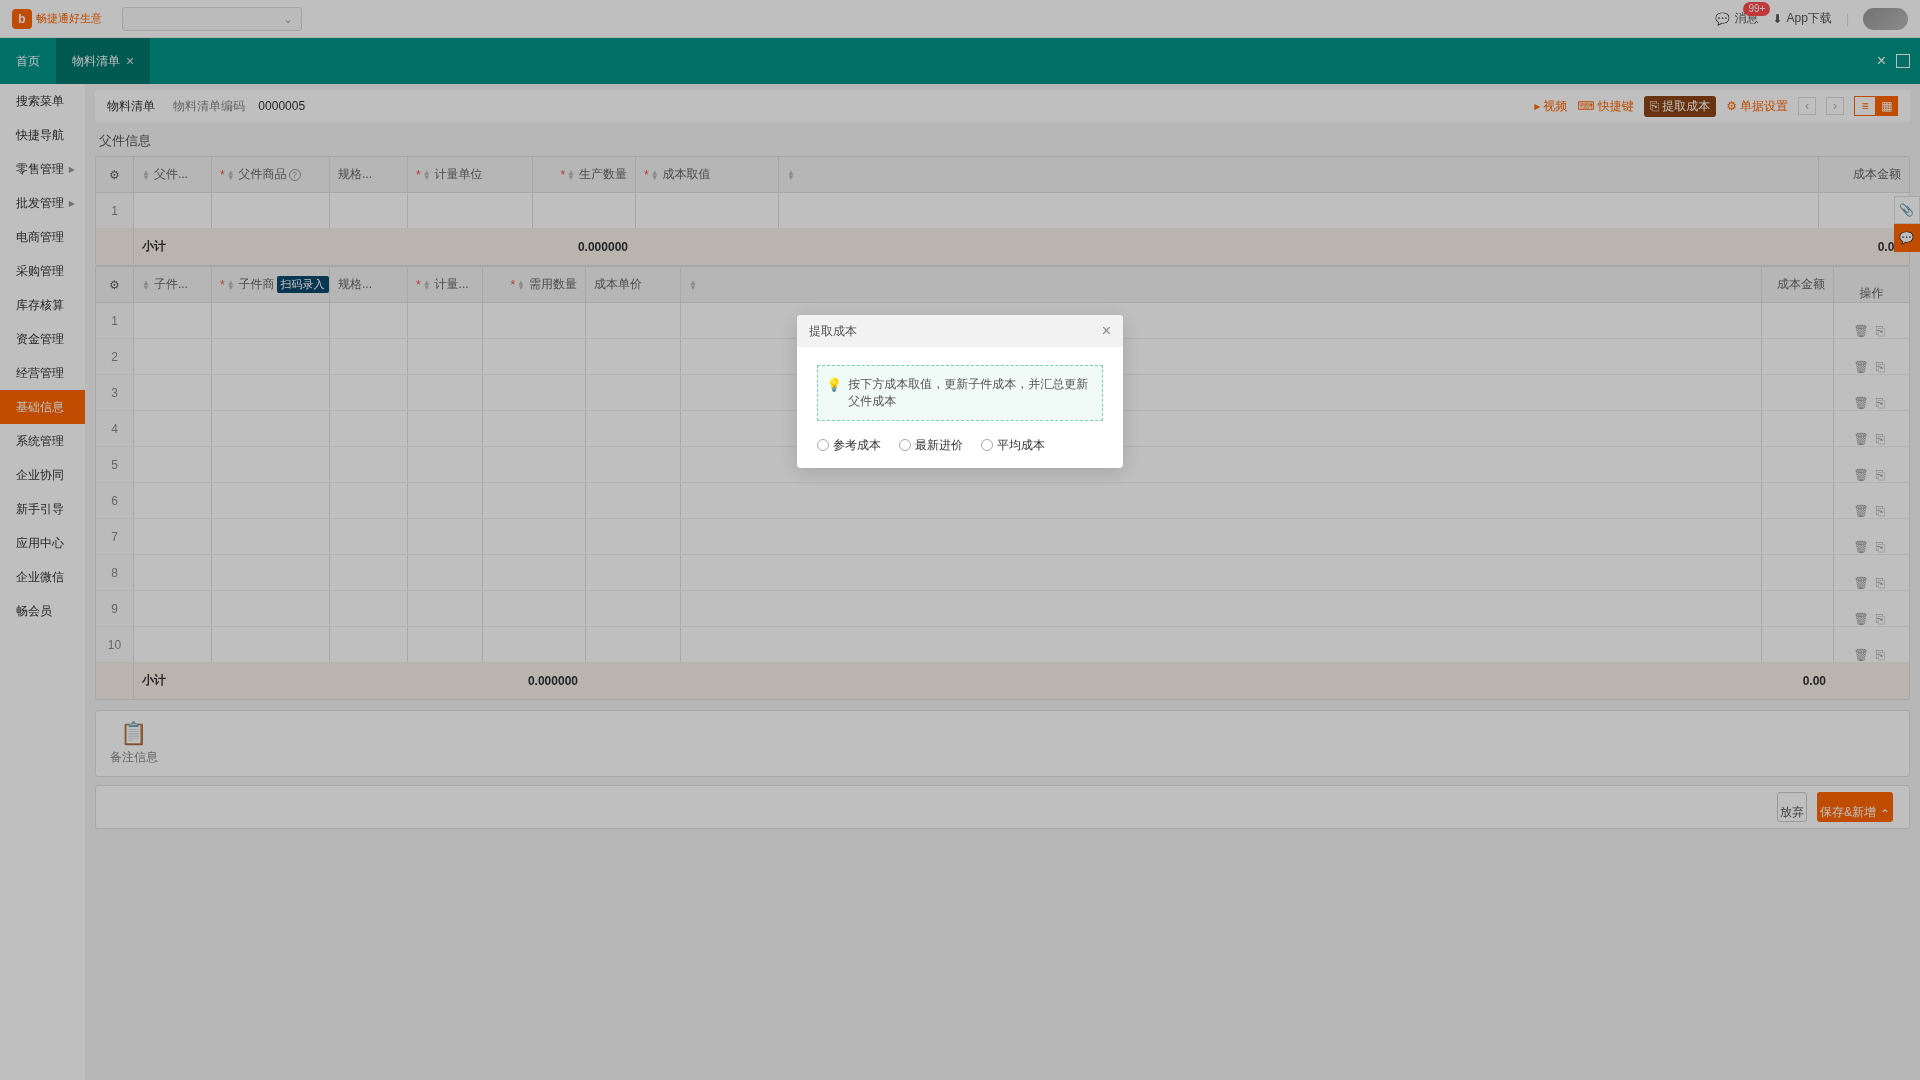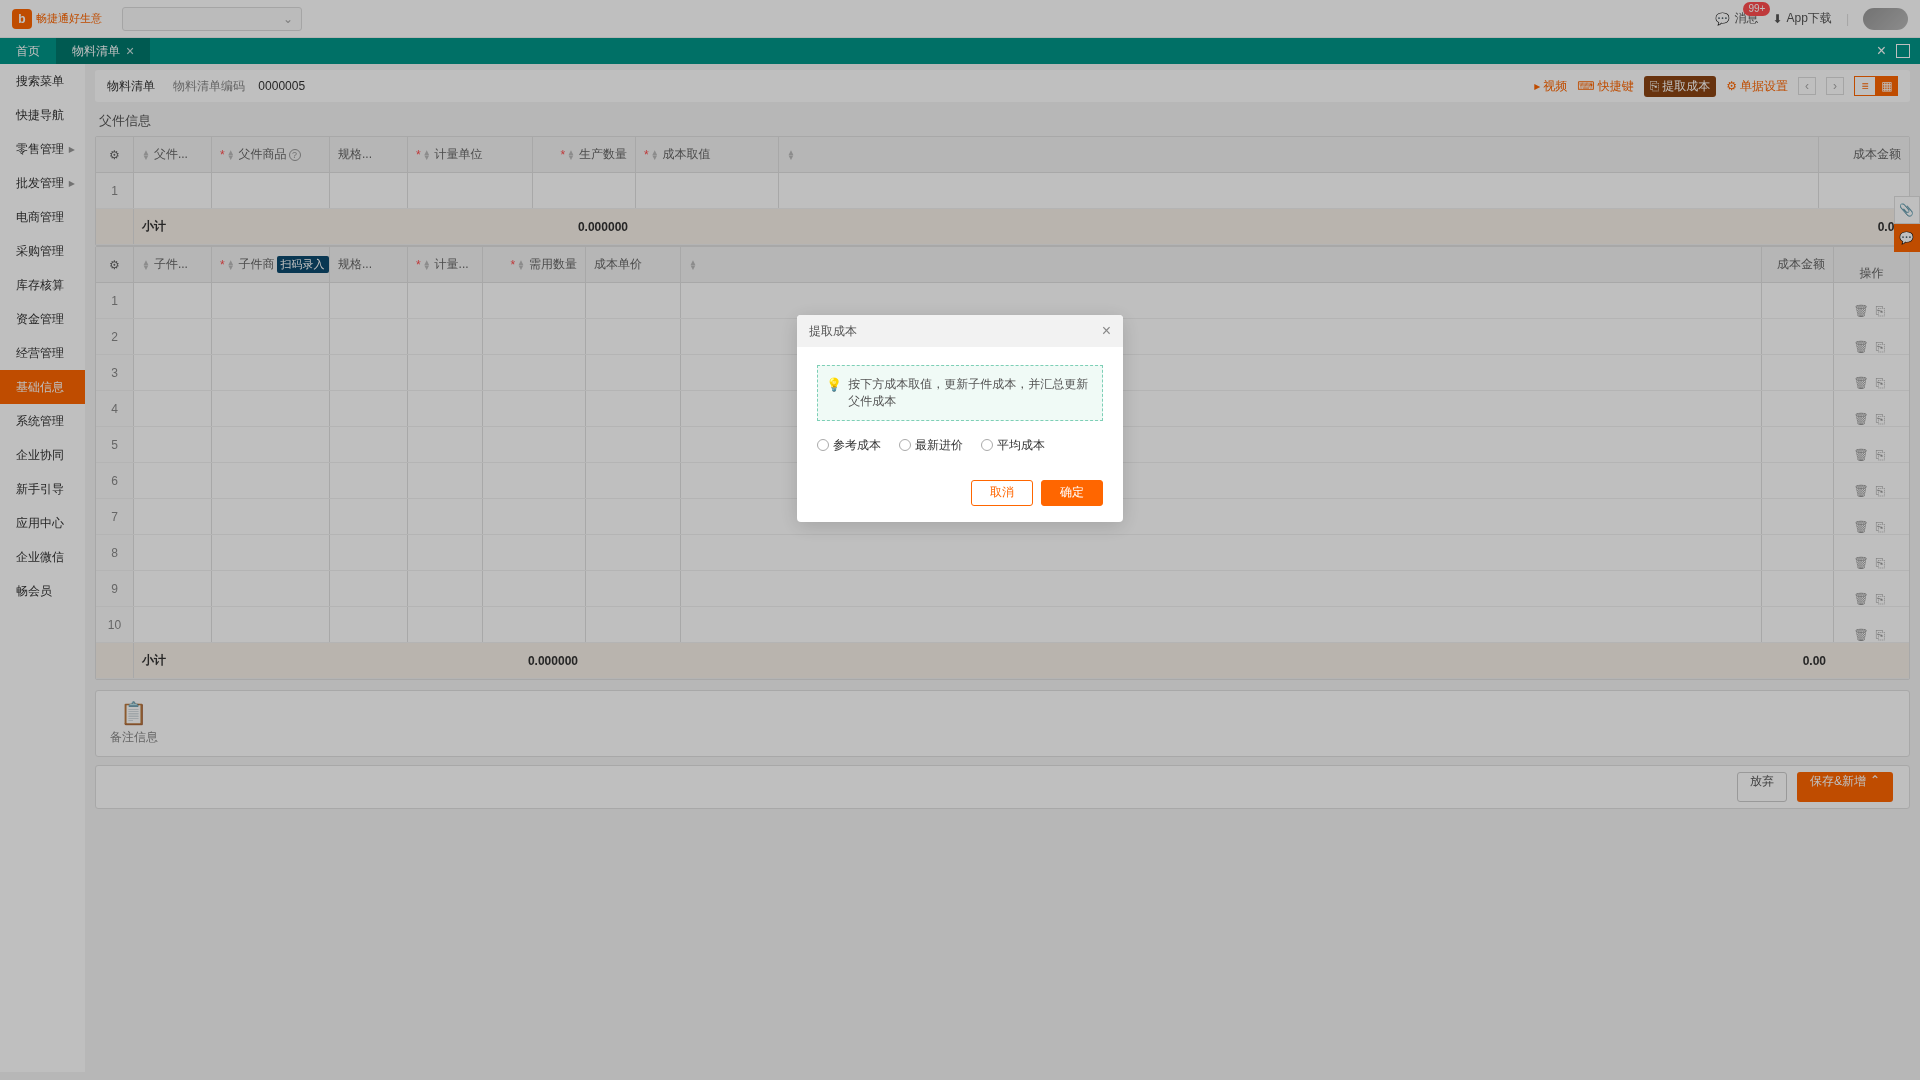--- a/index.html
+++ b/index.html
@@ -10,21 +10,21 @@
     .logo { display: flex; align-items: center; gap: 4px; }
     .logo-icon { width: 20px; height: 20px; background: #ff6600; border-radius: 4px; display: flex; align-items: center; justify-content: center; color: #fff; font-weight: bold; }
     .logo-text { color: #ff6600; font-size: 11px; }
     .header-dropdown { margin-left: 20px; width: 180px; height: 24px; border: 1px solid #ddd; border-radius: 3px; background: #fafafa; display: flex; align-items: center; padding: 0 8px; justify-content: flex-end; }
     .header-right { margin-left: auto; display: flex; align-items: center; gap: 14px; }
     .hdr-item { display: flex; align-items: center; gap: 4px; cursor: pointer; position: relative; color: #555; }
     .badge { position: absolute; top: -8px; right: -12px; background: #ff4d4f; color: #fff; font-size: 10px; padding: 0 5px; border-radius: 8px; line-height: 14px; }
     .avatar { width: 45px; height: 22px; background: linear-gradient(135deg,#999,#bbb); border-radius: 11px; }
     
     
-    .tabs-bar { height: 26px; background: #009688; display: flex; align-items: stretch; position: relative; }
+    .tabs-bar { height: 46px; background: #009688; display: flex; align-items: stretch; position: relative; }
     .tab { padding: 0 16px; display: flex; align-items: center; color: #fff; gap: 6px; cursor: pointer; }
     .tab.active { background: #00786d; }
     .tab-close { font-size: 14px; opacity: .8; }
     .tabs-right { margin-left: auto; display: flex; align-items: center; gap: 10px; padding-right: 10px; color: #fff; }
     .close-all { font-size: 16px; cursor: pointer; }
     .expand-ic { width: 14px; height: 14px; border: 1px solid #fff; }
     
     
     .layout { display: flex; height: calc(100vh - 72px); }
     .sidebar { width: 85px; background: #fff; overflow-y: auto; }
@@ -89,21 +89,21 @@
     .op-ic { width: 14px; height: 14px; cursor: pointer; color: #999; }
     
     
     .remarks { background: #fff; border: 1px solid #e0e0e0; margin-top: 10px; padding: 10px 14px; display: flex; align-items: center; gap: 14px; border-radius: 3px; }
     .remarks-icon { display: flex; flex-direction: column; align-items: center; gap: 2px; color: #888; }
     .remarks-ic { font-size: 22px; color: #1abc9c; }
     .remarks-input { flex: 1; height: 26px; border: none; outline: none; color: #bbb; }
     
     
     .footer { background: #fff; border: 1px solid #e0e0e0; margin-top: 8px; height: 44px; display: flex; align-items: center; justify-content: flex-end; padding: 0 16px; gap: 10px; border-radius: 3px; }
-    .btn { height: 30px; padding: 0 12px; border-radius: 3px; cursor: pointer; display: flex; align-items: flex-start; gap: 4px; border: 1px solid transparent; }
+    .btn { height: 30px; padding: 0 2px; border-radius: 3px; cursor: pointer; display: flex; align-items: flex-end; gap: 4px; border: 1px solid transparent; }
     .btn-default { background: #fff; border-color: #ccc; color: #555; }
     .btn-primary { background: #ff6600; color: #fff; }
     
     
     .float-right { position: fixed; right: 0; top: 196px; display: flex; flex-direction: column; }
     .fr-btn { width: 26px; height: 28px; display: flex; align-items: center; justify-content: center; cursor: pointer; }
     .fr1 { background: #fff; border: 1px solid #e0e0e0; color: #999; }
     .fr2 { background: #ff6600; color: #fff; }
     
     
@@ -607,22 +607,14 @@
         <label class="radio-item">
           <span class="radio-circle"></span>
           <span>最新进价</span>
         </label>
         <label class="radio-item">
           <span class="radio-circle"></span>
           <span>平均成本</span>
         </label>
       </div>
     </div>
-    <div class="modal-foot">
-      <div class="btn-s btn-cancel">
-          <span>取消</span>
-        </div>
-      <div class="btn-s btn-ok">
-          <span>确定</span>
-        </div>
-    </div>
   </div>
 </div>
 
 </body></html>

